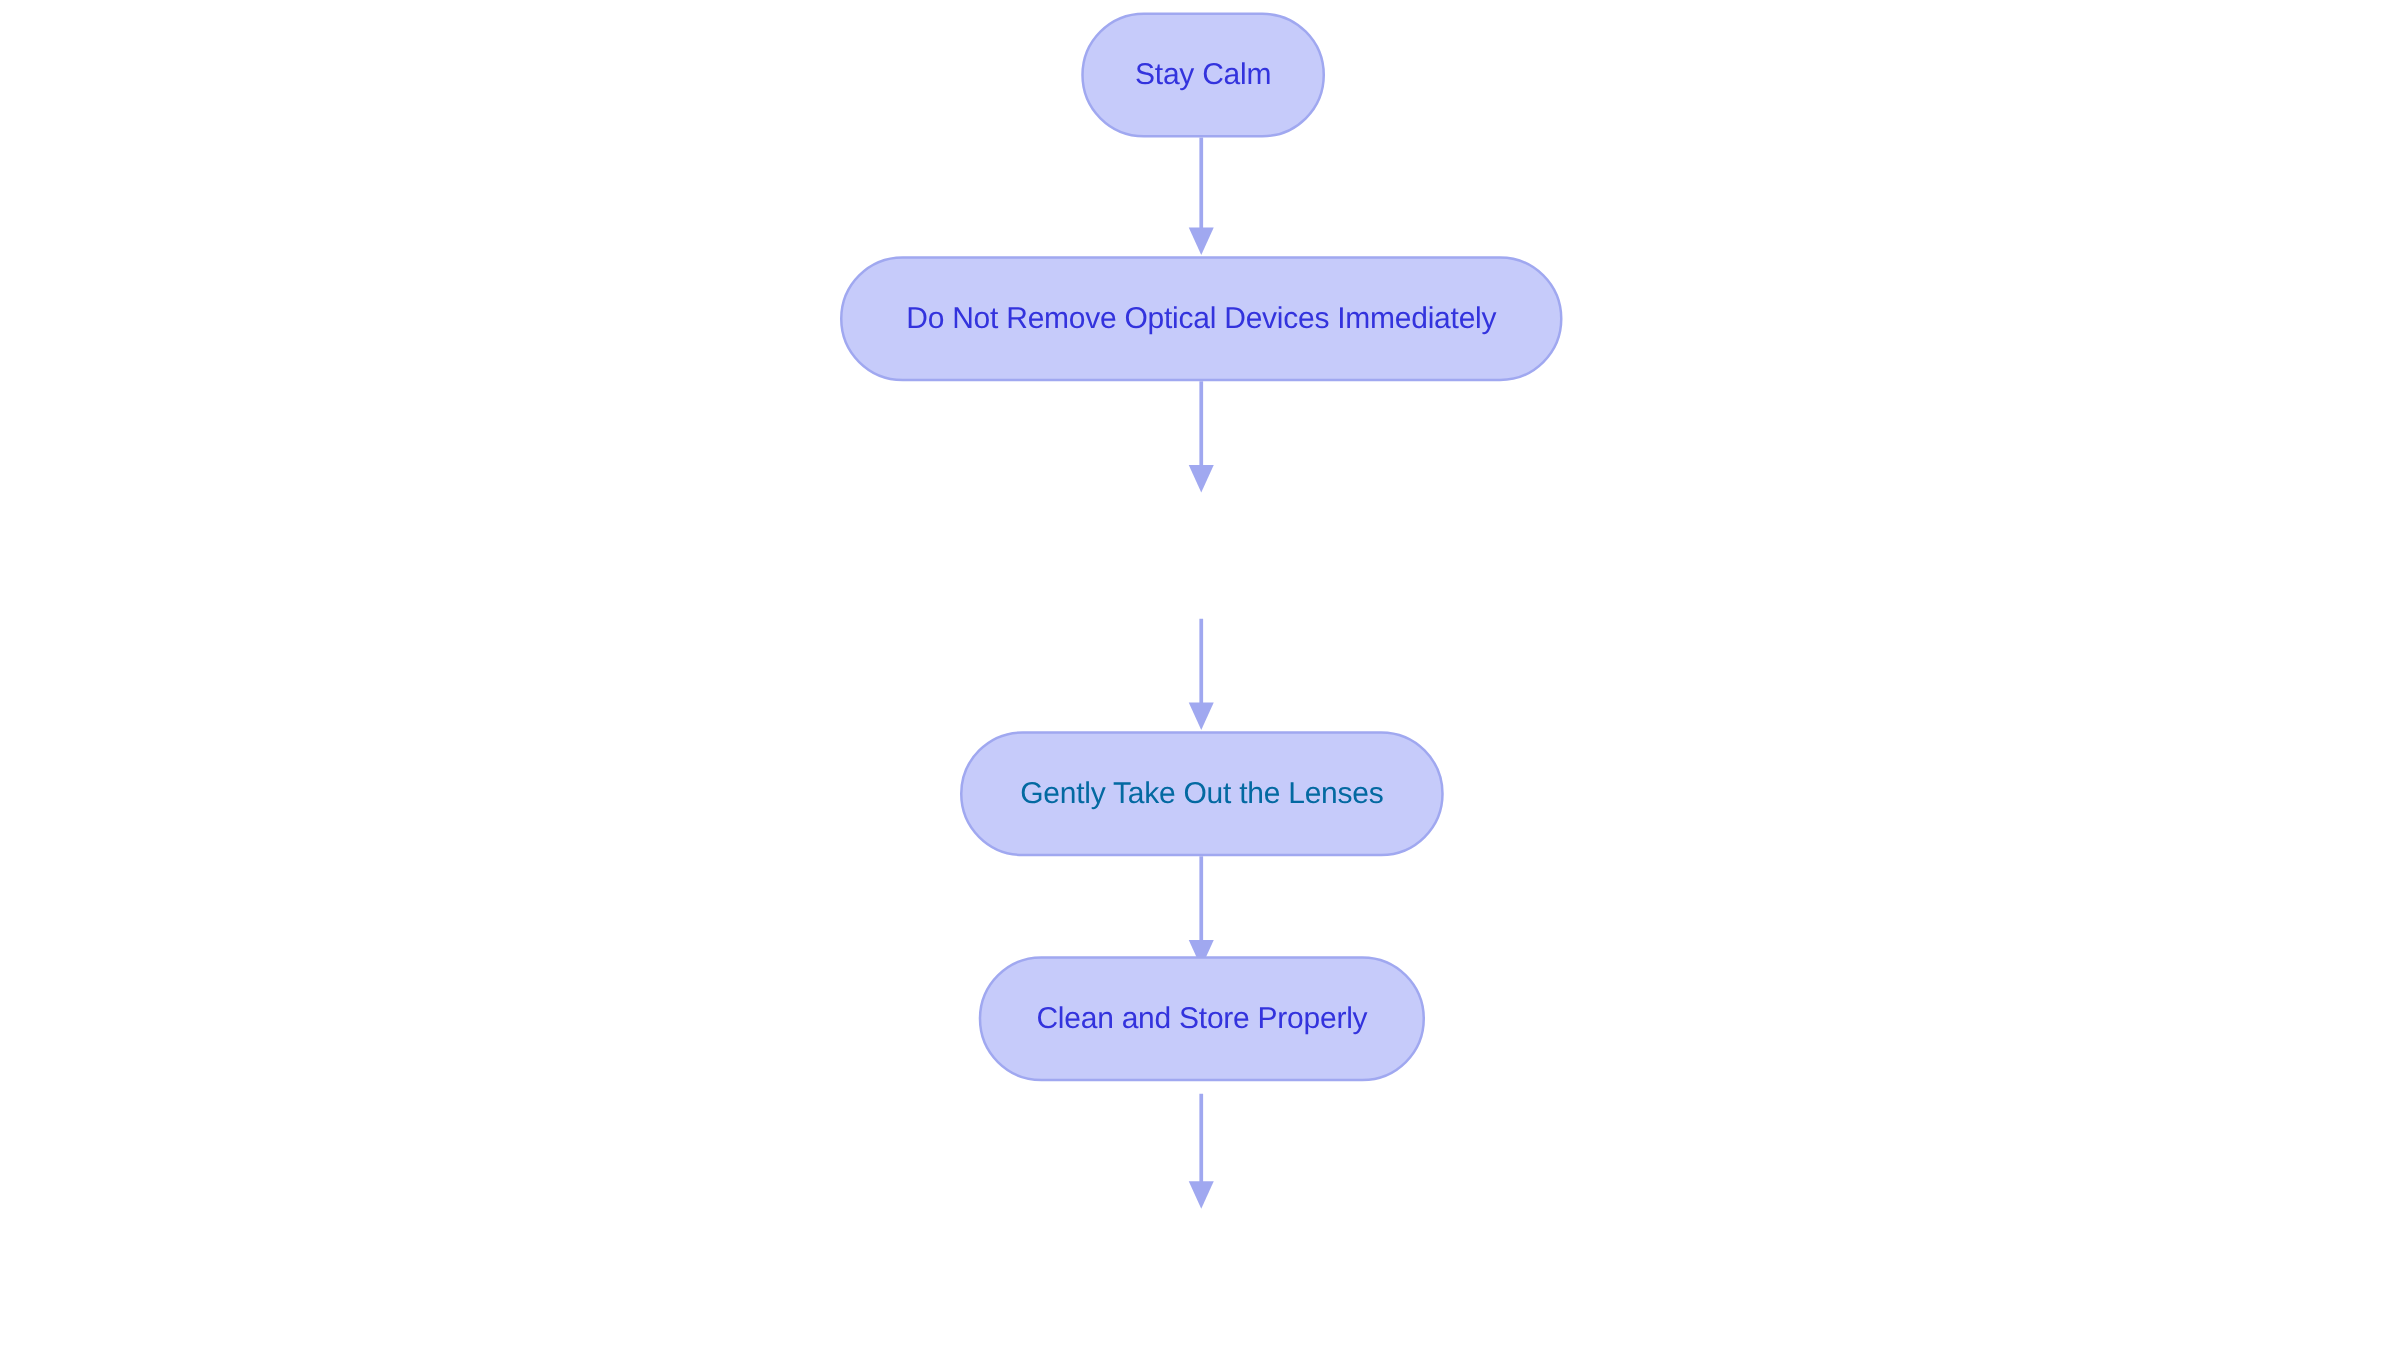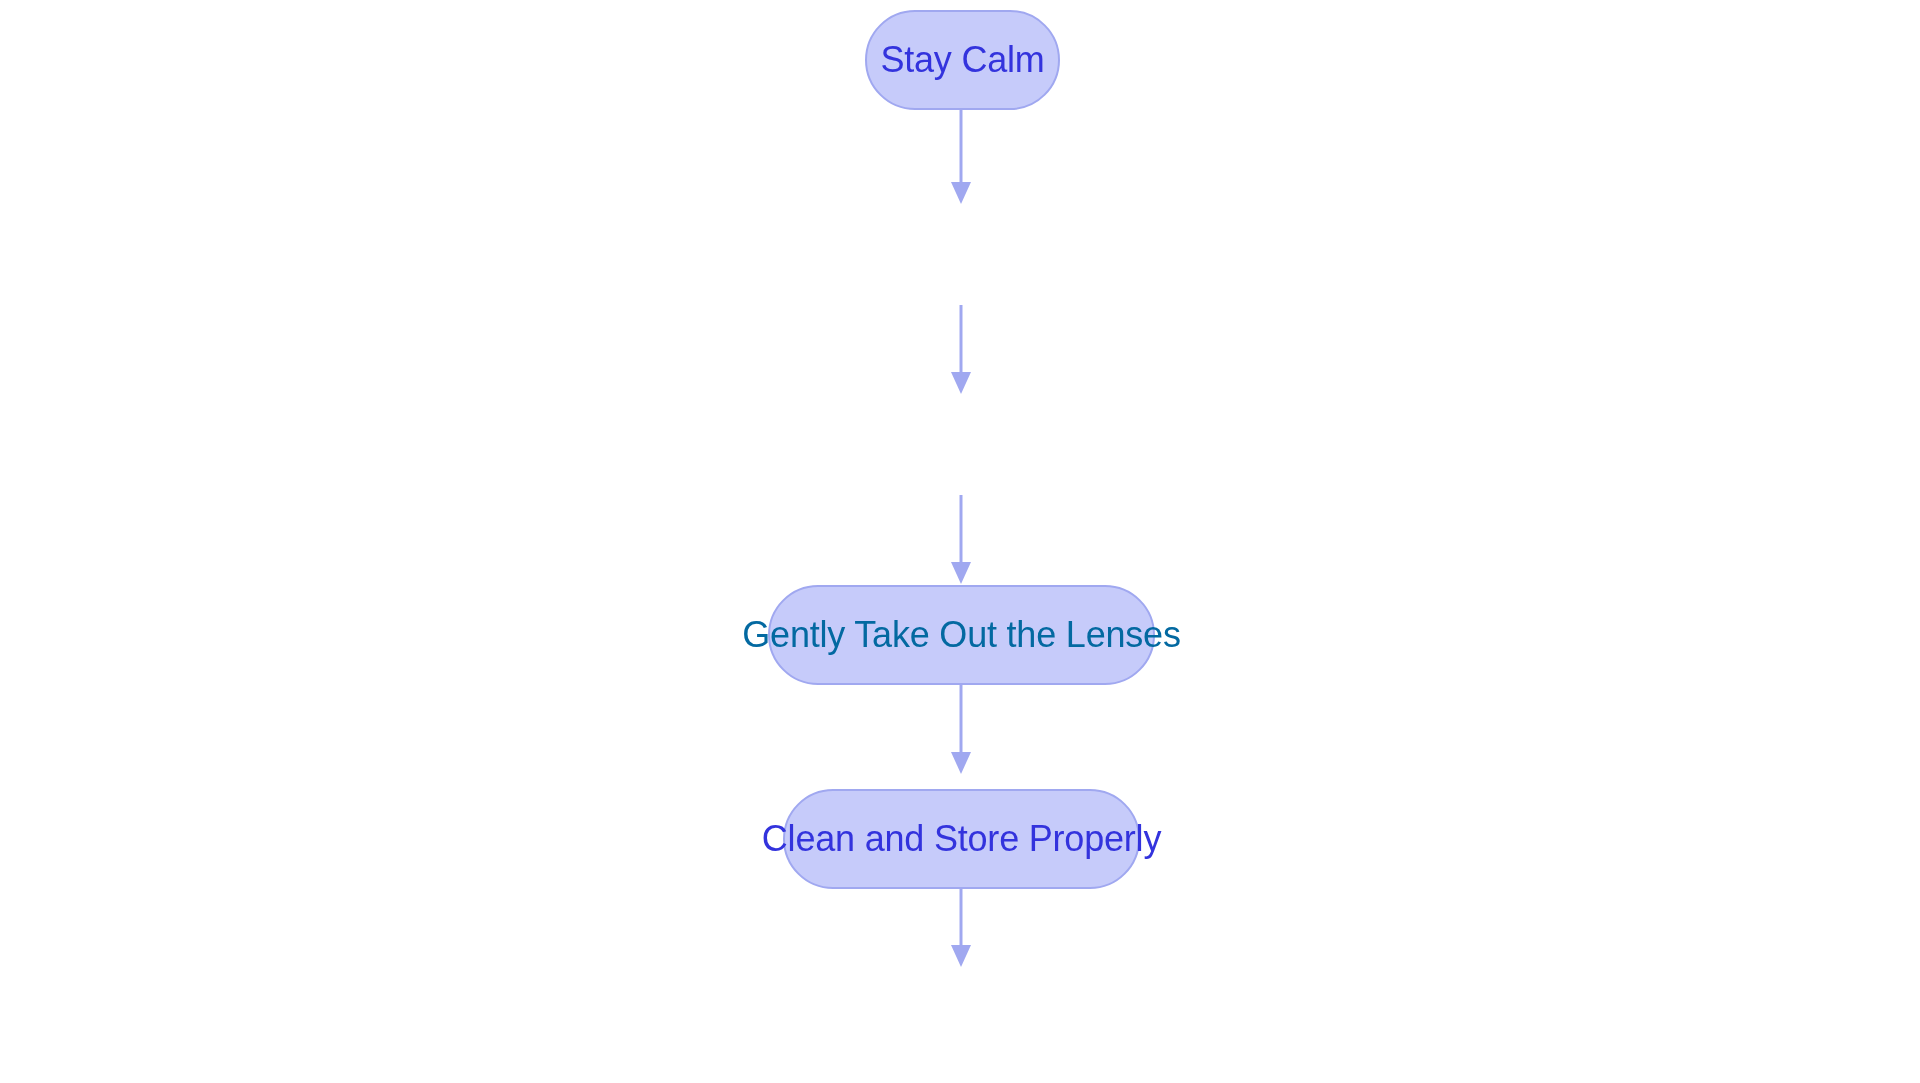--- a/index.html
+++ b/index.html
@@ -30,21 +30,21 @@
     align-items: center;
     justify-content: center;
     background: #c6cbfa;
     border: 2px solid #a0a8f0;
     border-radius: 999px;
     z-index: 2;
   }
   .node-label {
     color: #3333dd;
     font-family: "Liberation Sans", "DejaVu Sans", sans-serif;
-    font-size: 36px;
+    font-size: 24px;
     font-weight: 400;
     line-height: 1;
     letter-spacing: -0.2px;
     white-space: nowrap;
     text-align: center;
   }
 
   
   .connector {
     position: absolute;
@@ -92,24 +92,27 @@
     <svg width="30" height="93" viewBox="0 0 30 93" xmlns="http://www.w3.org/2000/svg">
       <line x1="15" y1="0" x2="15" y2="72" stroke="#a0a8f0" stroke-width="3"></line>
       <polygon points="5,70 25,70 15,92" fill="#a0a8f0"></polygon>
     </svg>
   </div>
 
   <div class="node" id="node-1" style="left: 865px; top: 10px; width: 195px; height: 100px; background: rgb(198, 203, 250); border-color: rgb(160, 168, 240);">
     <span class="node-label" style="color: rgb(51, 51, 221);">Stay Calm</span>
   </div>
 
+  <div class="node" id="node-2" style="left: 672px; top: 205px; width: 578px; height: 100px; background: rgb(198, 203, 250); border-color: rgb(160, 168, 240);">
+    <span class="node-label" style="color: rgb(51, 51, 221);">Do Not Remove Optical Devices Immediately</span>
+  </div>
 
 
   <div class="node" id="node-4" style="left: 768px; top: 585px; width: 387px; height: 100px; background: rgb(198, 203, 250); border-color: rgb(160, 168, 240);">
     <span class="node-label" style="color: #0369a1;">Gently Take Out the Lenses</span>
   </div>
 
-  <div class="node" id="node-5" style="left: 783px; top: 789px; width: 357px; height: 100px; background: rgb(198, 203, 250); border-color: rgb(160, 168, 240);">
+  <div class="node" id="node-5" style="left: 783px; top: 765px; width: 357px; height: 100px; background: rgb(198, 203, 250); border-color: rgb(160, 168, 240);">
     <span class="node-label" style="color: rgb(51, 51, 221);">Clean and Store Properly</span>
   </div>
 
 
 </div>
 
 </body></html>

